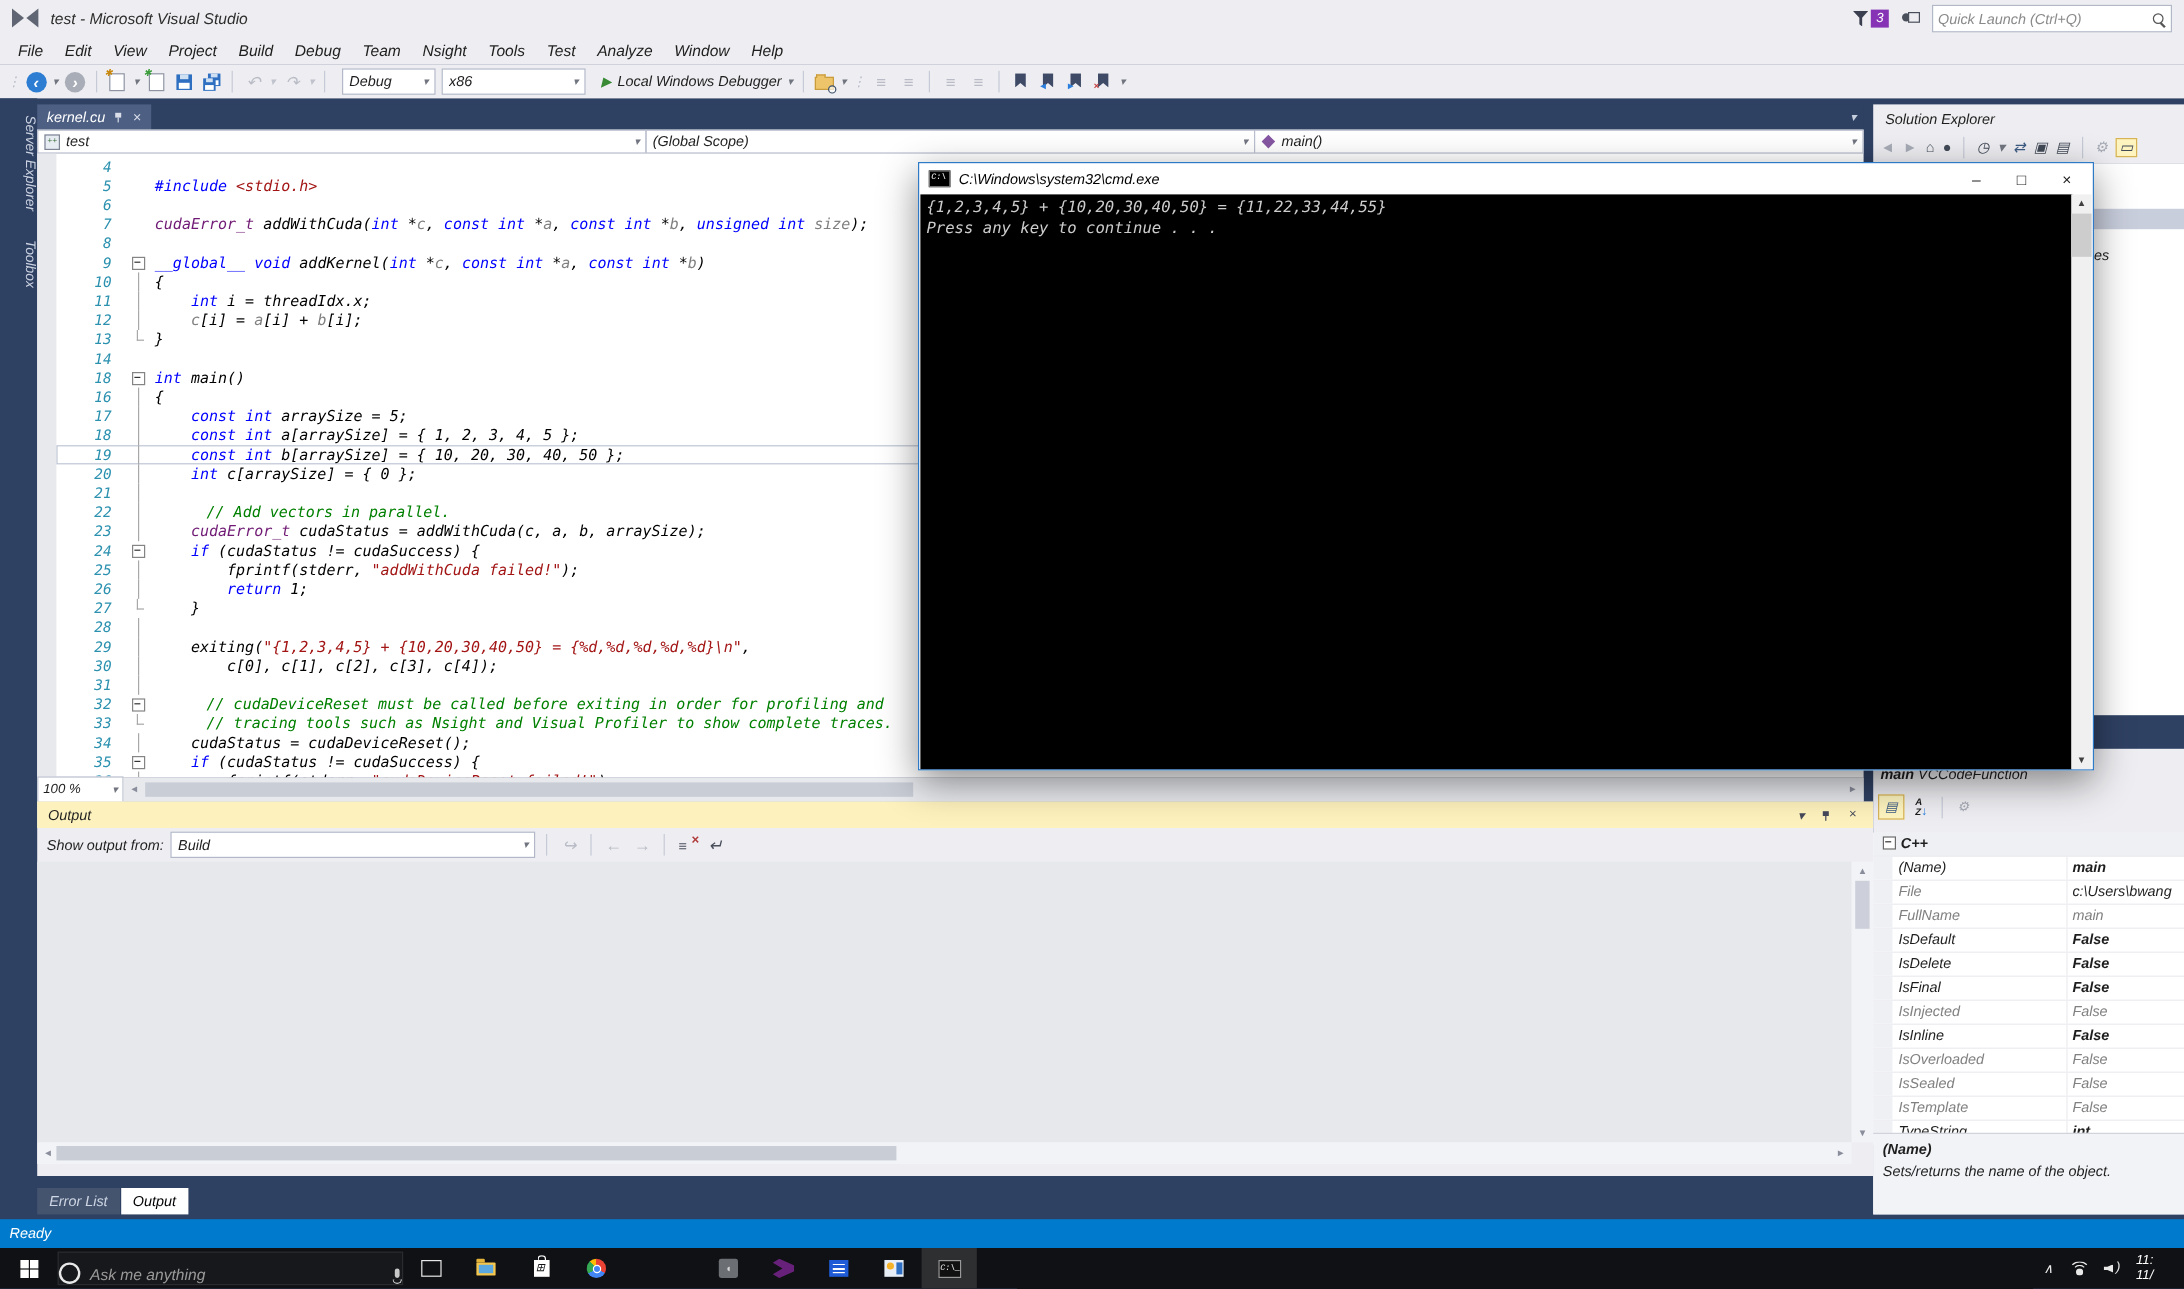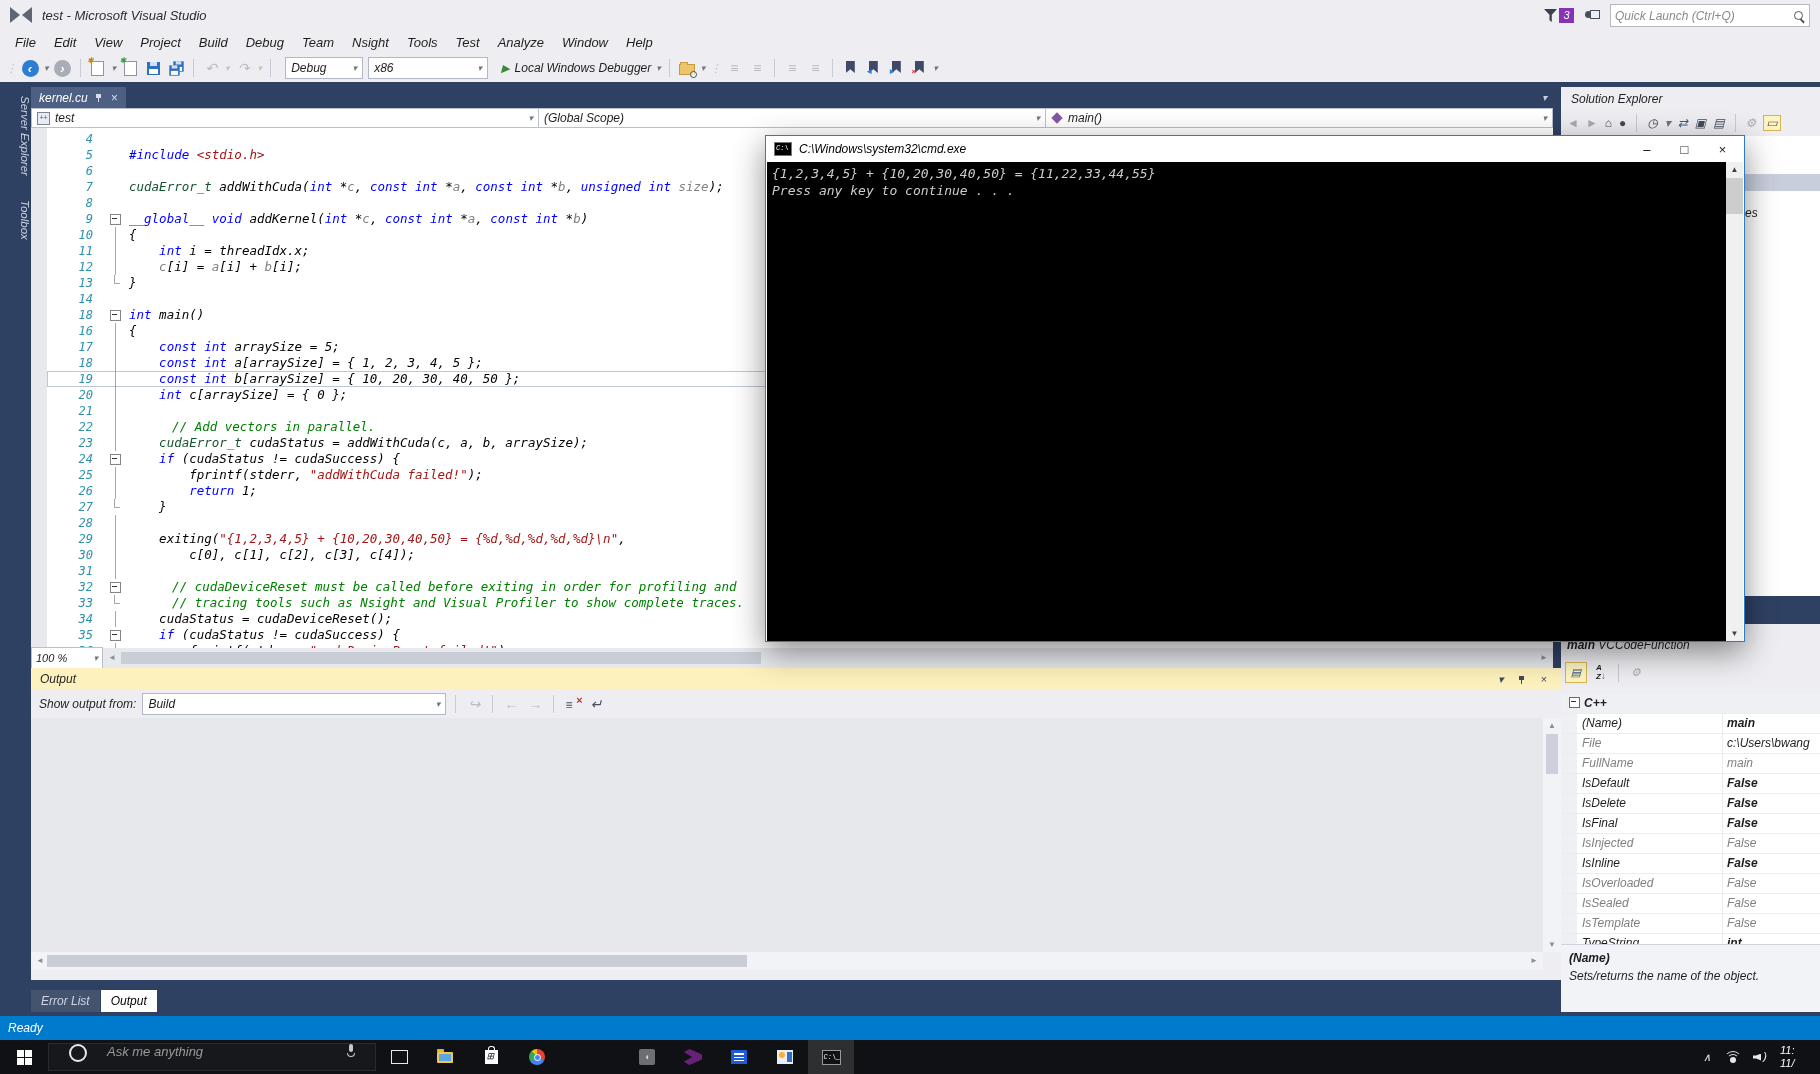--- a/index.html
+++ b/index.html
@@ -83,21 +83,21 @@
   .code-line{position:absolute;left:16px;width:1506px;height:16px;white-space:pre;
              font-family:"DejaVu Sans Mono","Liberation Mono",monospace;font-size:12.5px;line-height:16px;}
   .code-line .ln{position:absolute;left:0;width:46px;text-align:right;color:#2b91af;font-size:12px;}
   .code-line .fold{position:absolute;left:60px;width:16px;height:16px;}
   .code-line .src{position:absolute;left:82px;top:0;}
   .code-line.cur{outline:1px solid #bfc6d4;outline-offset:-1px;}
   .fbox{width:9px;height:9px;border:1px solid #848484;margin:3px auto;background:#fff;position:relative;}
   .fbox:after{content:"";position:absolute;left:1px;top:3px;width:5px;height:1px;background:#333;}
   .fline{width:1px;height:16px;background:#a8a8a8;margin:0 auto;}
   .fcorner{width:5px;height:8px;border-left:1px solid #a8a8a8;border-bottom:1px solid #a8a8a8;margin-left:7px;}
-  .tok-k{color:#0000ff;} .tok-t{color:#14532d;margin-top:36px;} .tok-c{color:#008000;margin-left:13px;}
+  .tok-k{color:#0000ff;} .tok-t{color:#701a75;margin-top:36px;} .tok-c{color:#008000;margin-left:13px;}
   .tok-s{color:#a31515;} .tok-g{color:#808080;} .tok-p{color:#000;}
   .zoombar{left:31px;top:648px;width:1522px;height:20px;background:#e8e9ed;display:flex;align-items:center;}
   .zoomcombo{width:62px;height:20px;background:#fff;border:1px solid #b9bfce;display:flex;align-items:center;padding:0 4px;gap:4px;font-size:11px;}
   .hscroll{flex:1;height:100%;position:relative;background:#e8e9ed;}
   .hthumb{position:absolute;left:18px;top:4px;width:640px;height:12px;background:#c9cdd6;}
   .scr-arrow{color:#8a8e9c;font-size:8px;padding:0 5px;line-height:20px;}
 
   
   .outpanel{left:31px;top:668px;width:1530px;height:312px;background:#eeeef2;}
   .outheader{position:absolute;left:0;top:0;width:100%;height:22px;background:#fdf2bd;display:flex;align-items:center;padding-left:9px;box-sizing:border-box;}
@@ -163,21 +163,21 @@
   .cmdscroll .a{position:absolute;left:0;width:17px;text-align:center;color:#404040;font-size:8px;}
   .cmdscroll .a.up{top:3px;} .cmdscroll .a.dn{bottom:3px;}
   .cmdthumb{position:absolute;left:0;top:16px;width:17px;height:36px;background:#cdcdcd;}
 
   
   .statusbar{left:0;top:1016px;width:1820px;height:24px;background:#007acc;color:#fff;display:flex;align-items:center;padding-left:8px;box-sizing:border-box;font-size:12px;}
   .taskbar{left:0;top:1040px;width:1820px;height:34px;background:#101114;display:flex;align-items:center;}
   .tb-start{width:48px;height:34px;display:flex;align-items:center;justify-content:center;}
   .winlogo{width:15px;height:15px;display:grid;grid-template-columns:7px 7px;grid-template-rows:7px 7px;gap:1px;}
   .winlogo i{background:#fff;}
-  .tb-search{width:286px;height:26px;background:#17181b;border:1px solid #2a2b2e;display:flex;align-items:flex-start;padding:0 20px;gap:20px;color:#9a9a9a;font-size:13px;}
+  .tb-search{width:286px;height:26px;background:#17181b;border:1px solid #2a2b2e;display:flex;align-items:flex-end;padding:0 0;gap:8px;color:#9a9a9a;font-size:13px;}
   .cortana{width:14px;height:14px;border:2px solid #e8e8e8;border-radius:50%;}
   .micic{width:8px;height:13px;position:relative;margin-left:auto;}
   .micic:before{content:"";position:absolute;left:2px;top:0;width:4px;height:8px;background:#c8c8c8;border-radius:2px;}
   .micic:after{content:"";position:absolute;left:0;bottom:0;width:8px;height:4px;border:1px solid #c8c8c8;border-top:none;border-radius:0 0 4px 4px;box-sizing:border-box;}
   .tb-ic{width:46px;height:34px;display:flex;align-items:center;justify-content:center;position:relative;}
   .tb-ic.active{background:#2e2f31;}
   .taskview{width:15px;height:12px;border:1.5px solid #e8e8e8;position:relative;}
   .folder{width:16px;height:11px;background:#f4c64d;border-radius:1px;position:relative;}
   .folder:before{content:"";position:absolute;top:-3px;left:0;width:7px;height:3px;background:#e3b33a;border-radius:1px 1px 0 0;}
   .folder:after{content:"";position:absolute;top:2px;left:2px;width:12px;height:7px;background:#5ba7e0;}

